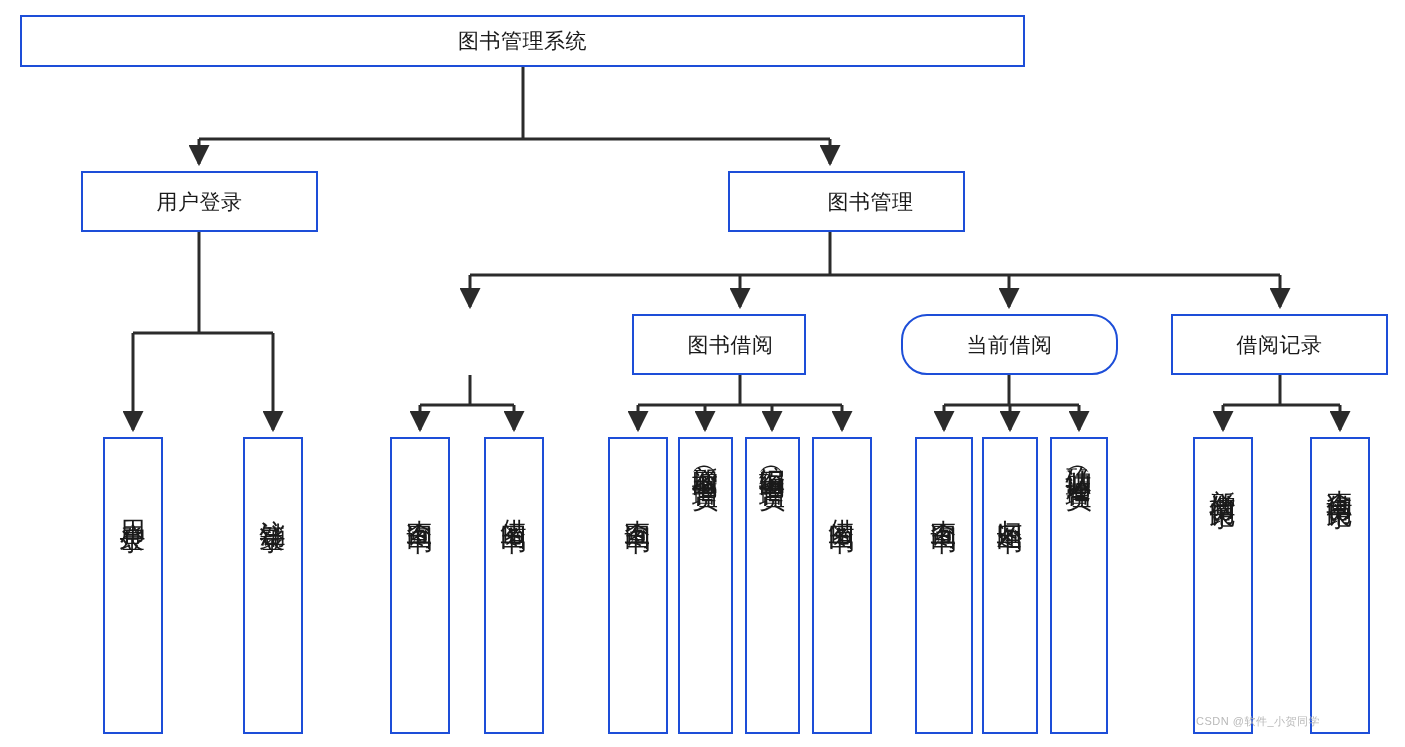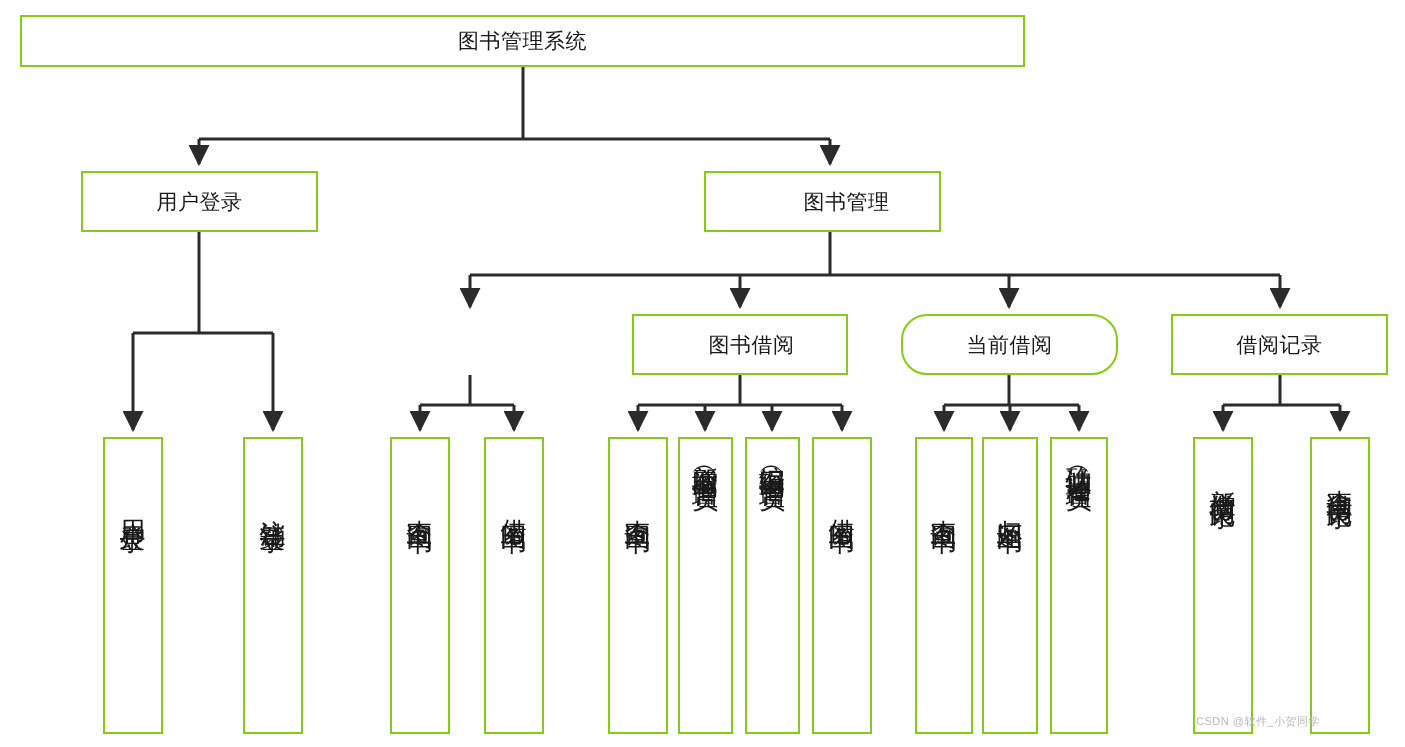--- a/index.html
+++ b/index.html
@@ -21,21 +21,21 @@
     position: absolute;
     left: 0;
     top: 0;
     width: 1405px;
     height: 747px;
     pointer-events: none;
   }
   .node {
     position: absolute;
     box-sizing: border-box;
-    border: 2px solid #84cc16;
+    border: 2px solid #1d4ed8;
     background: #ffffff;
     display: flex;
     align-items: center;
     justify-content: center;
     color: #1a1a1a;
   }
   .node .label {
     display: block;
     text-align: center;
     line-height: 1.12;
@@ -127,25 +127,25 @@
     </g>
   </svg>
 
   <div class="node horiz" id="node-root" style="left: 20px; top: 15px; width: 1005px; height: 52px;">
     <span class="label">图书管理系统</span>
   </div>
 
   <div class="node horiz" id="node-l2-0" style="left: 81px; top: 171px; width: 237px; height: 61px;">
     <span class="label">用户登录</span>
   </div>
-  <div class="node horiz" id="node-l2-1" style="left: 704px; top: 171px; width: 237px; height: 61px; padding-left: 48px;">
+  <div class="node horiz" id="node-l2-1" style="left: 728px; top: 171px; width: 237px; height: 61px; padding-left: 48px;">
     <span class="label">图书管理</span>
   </div>
 
-  <div class="node horiz" id="node-l3-1" style="left: 632px; top: 314px; width: 216px; height: 61px; padding-left: 23px;">
+  <div class="node horiz" id="node-l3-1" style="left: 632px; top: 314px; width: 174px; height: 61px; padding-left: 23px;">
     <span class="label">图书借阅</span>
   </div>
   <div class="node horiz" id="node-l3-2" style="left: 901px; top: 314px; width: 217px; height: 61px; border-radius: 26px;">
     <span class="label">当前借阅</span>
   </div>
   <div class="node horiz" id="node-l3-3" style="left: 1171px; top: 314px; width: 217px; height: 61px;">
     <span class="label">借阅记录</span>
   </div>
 
   <div class="node vert short-pad" id="node-leaf-0" style="left: 103px; top: 437px; width: 60px; height: 297px;">

